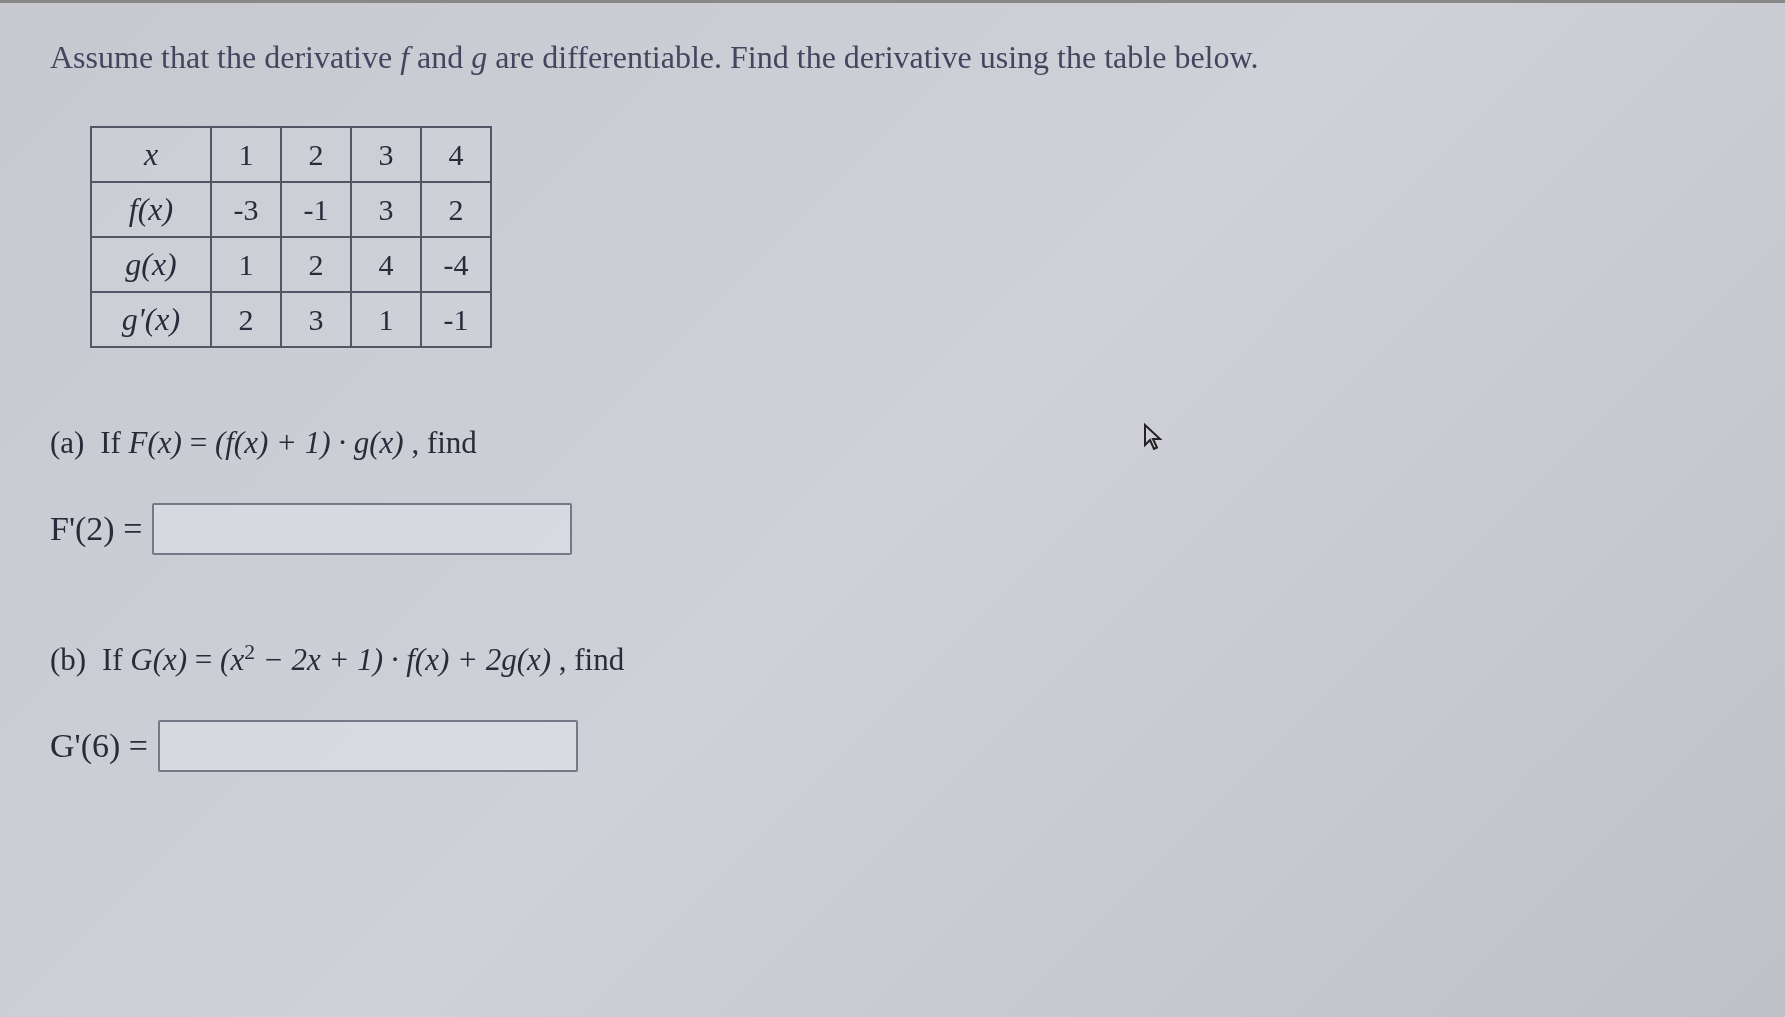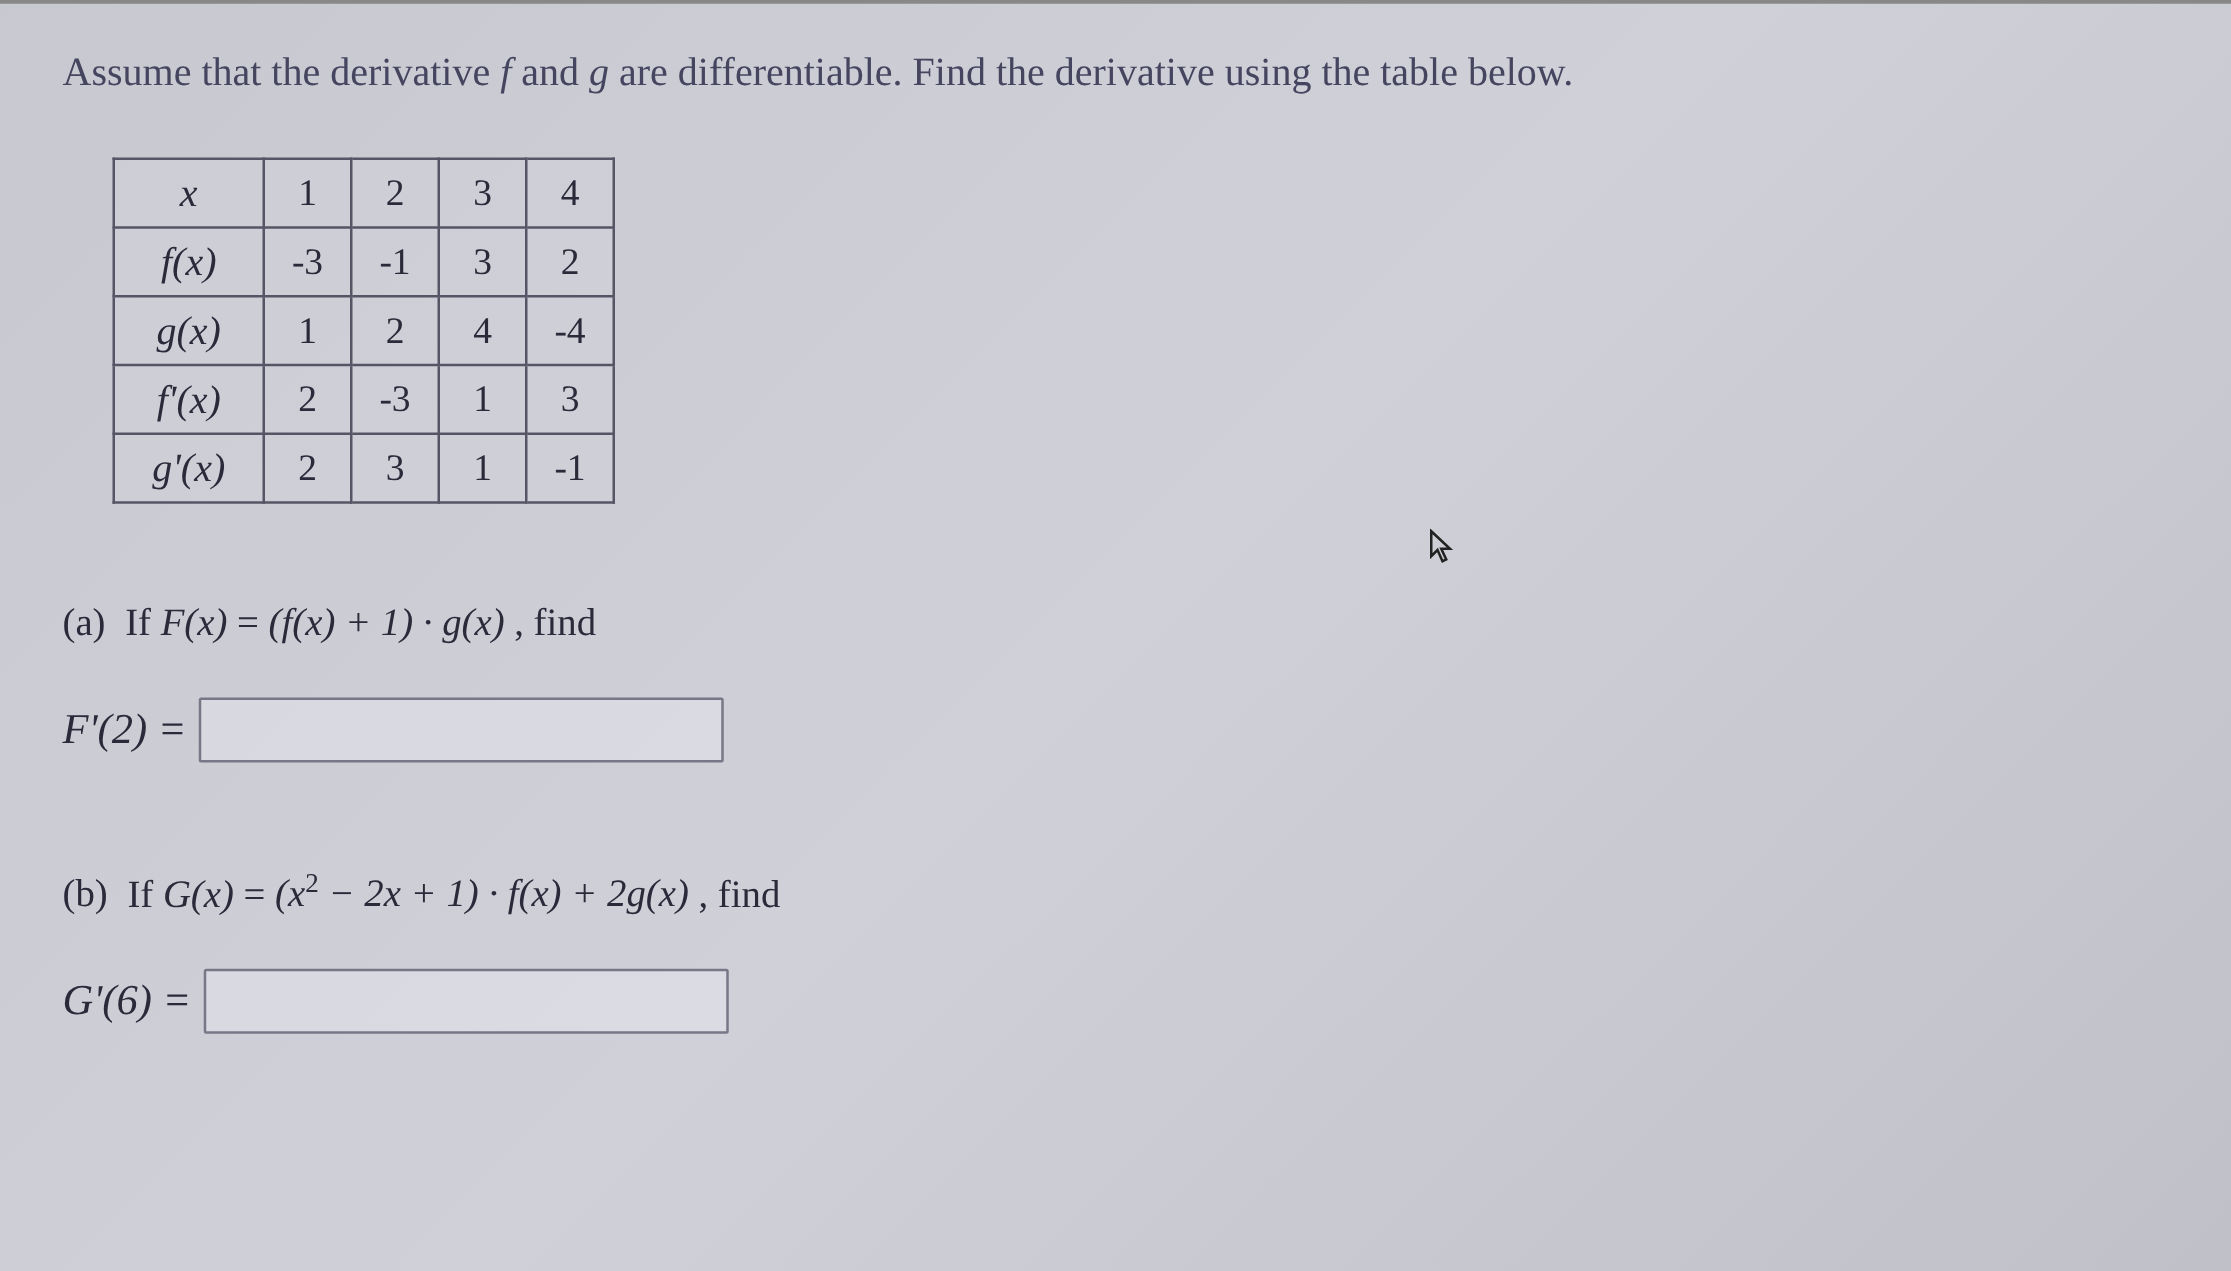--- a/index.html
+++ b/index.html
@@ -80,21 +80,20 @@
     }
     
     .answer-row {
       display: flex;
       align-items: center;
       margin-bottom: 80px;
       font-size: 34px;
     }
     
     .answer-label {
-      font-style: italic;
       margin-right: 10px;
       color: #2a2a3a;
     }
     
     .answer-input {
       width: 420px;
       height: 52px;
       border: 2px solid #778;
       background: rgba(235, 235, 245, 0.4);
       font-size: 28px;
@@ -140,27 +139,20 @@
       <td>2</td>
     </tr>
     <tr>
       <td class="rowhead">g(x)</td>
       <td>1</td>
       <td>2</td>
       <td>4</td>
       <td>-4</td>
     </tr>
     <tr>
-      <td class="rowhead">f'(x)</td>
-      <td>2</td>
-      <td>-3</td>
-      <td>1</td>
-      <td>3</td>
-    </tr>
-    <tr>
       <td class="rowhead">g'(x)</td>
       <td>2</td>
       <td>3</td>
       <td>1</td>
       <td>-1</td>
     </tr>
   </tbody>
     </table>
 </div>
 

